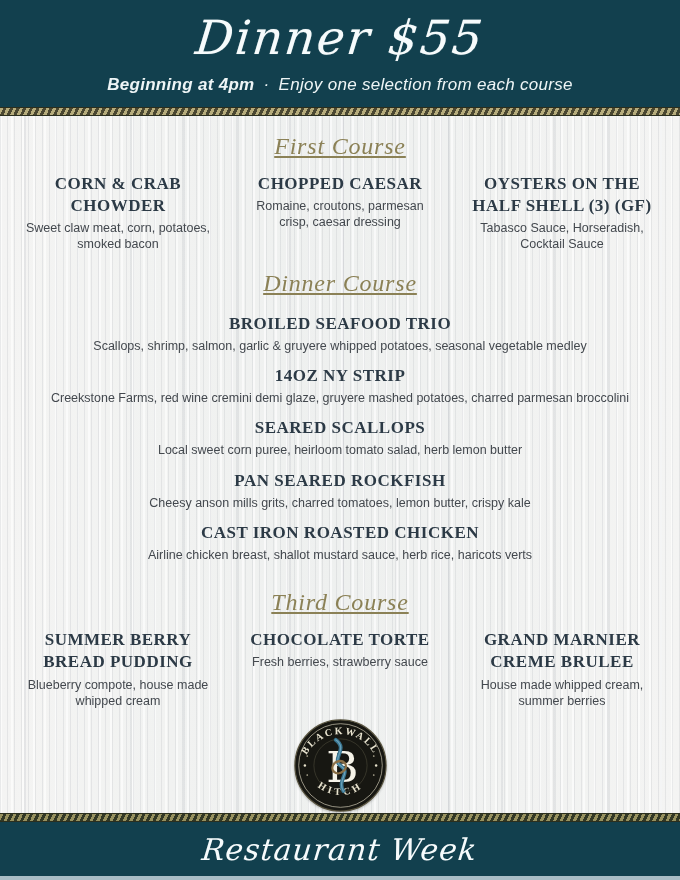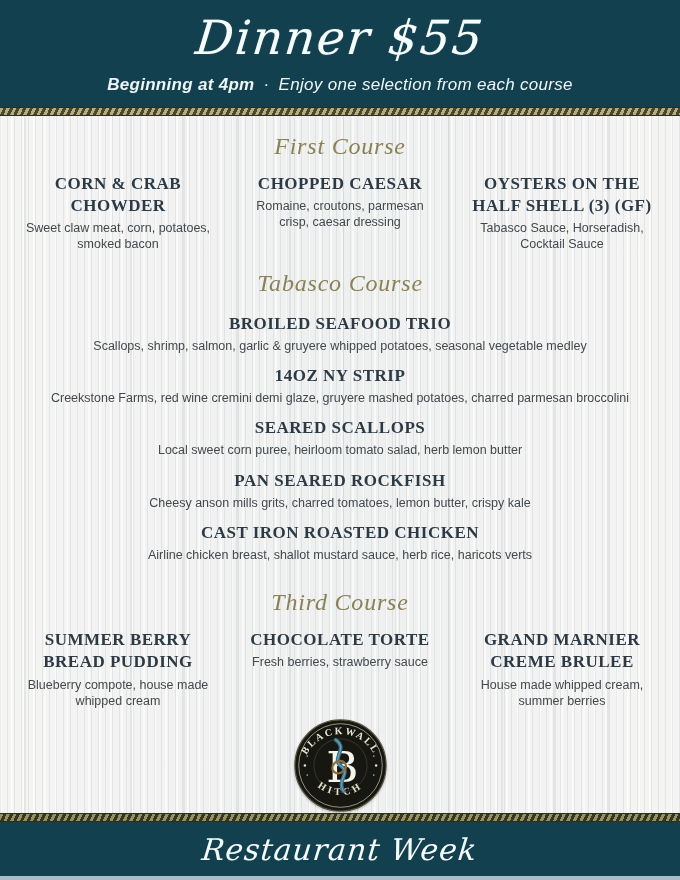--- a/index.html
+++ b/index.html
@@ -70,20 +70,21 @@
       repeating-linear-gradient(90deg, transparent 0 24px, rgba(172,176,184,.22) 24px 26px, transparent 26px 53px),
       linear-gradient(90deg, #f4f4f3, #eef0ef 50%, #f4f4f3);
   }
 
   .course-heading {
     font-family:"Liberation Serif", serif;
     font-style:italic; font-weight:normal;
     font-size:24px; letter-spacing:.8px;
     color:#8b8156;
     margin:17px 12px 0;
+    text-decoration:underline;
   }
   .heading-third { margin-top:26px; }
 
   .cols {
     display:flex; justify-content:center; align-items:flex-start;
     gap:24px; margin-top:13px;
   }
   .col-item { width:198px; }
 
   .item-name {
@@ -142,21 +143,21 @@
           <div class="item-desc">Romaine, croutons, parmesan crisp, caesar dressing</div>
         </div>
         <div class="col-item">
           <div class="item-name">OYSTERS ON THE HALF SHELL (3) (GF)</div>
           <div class="item-desc">Tabasco Sauce, Horseradish, Cocktail Sauce</div>
         </div>
       </div>
     </section>
 
     <section>
-      <h2 class="course-heading">Tabasco Course</h2>
+      <h2 class="course-heading">Dinner Course</h2>
       <div class="stack">
         <div class="stack-item">
           <div class="item-name">BROILED SEAFOOD TRIO</div>
           <div class="item-desc">Scallops, shrimp, salmon, garlic &amp; gruyere whipped potatoes, seasonal vegetable medley</div>
         </div>
         <div class="stack-item">
           <div class="item-name">14OZ NY STRIP</div>
           <div class="item-desc">Creekstone Farms, red wine cremini demi glaze, gruyere mashed potatoes, charred parmesan broccolini</div>
         </div>
         <div class="stack-item">

